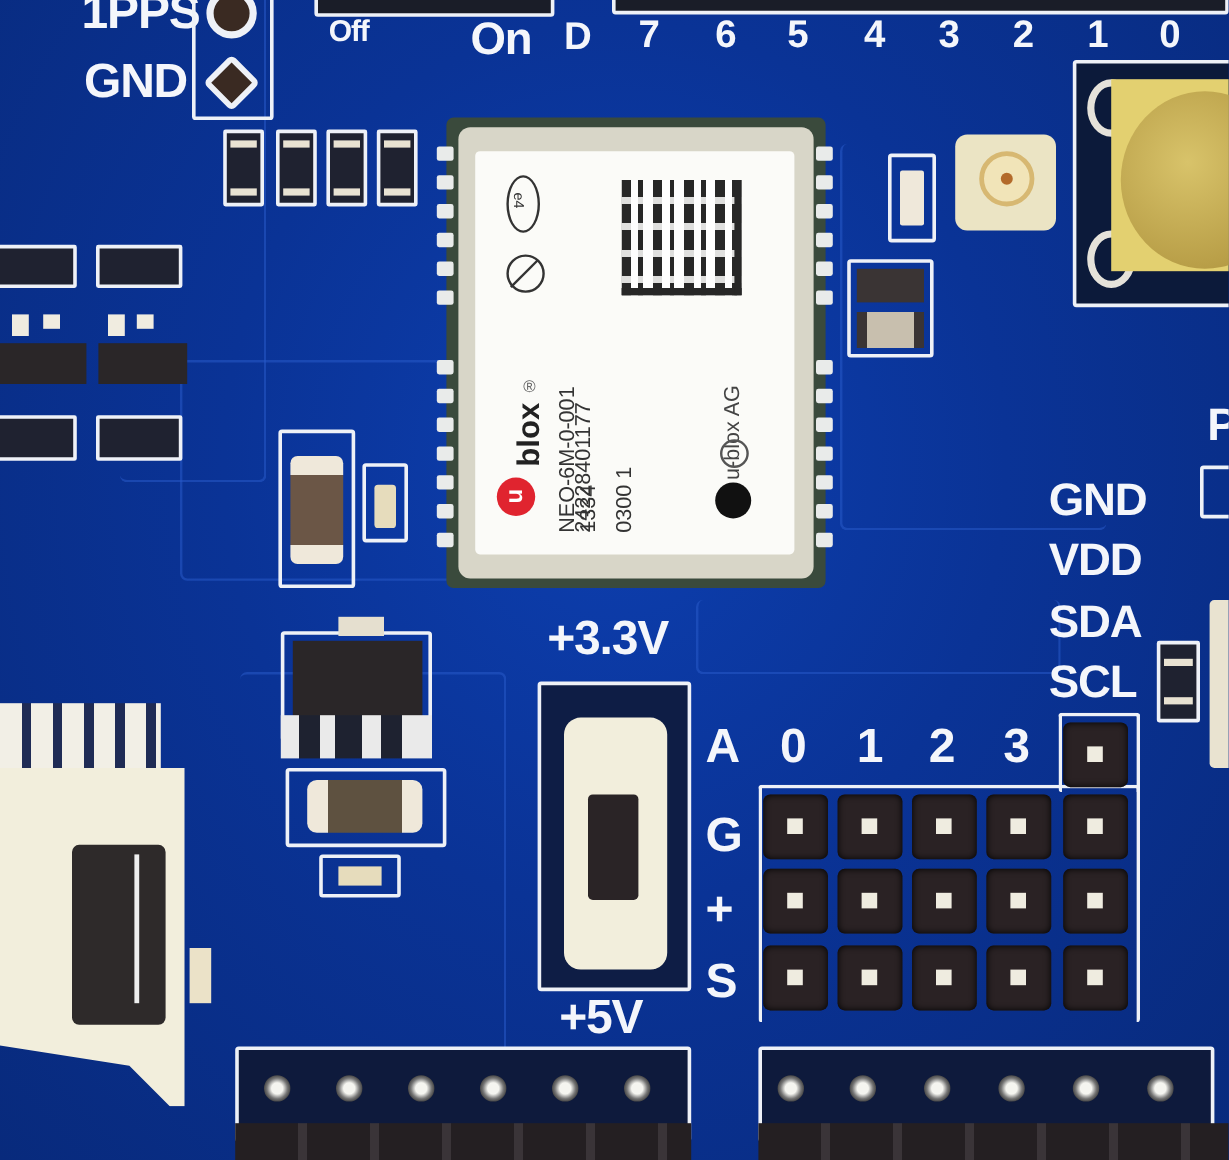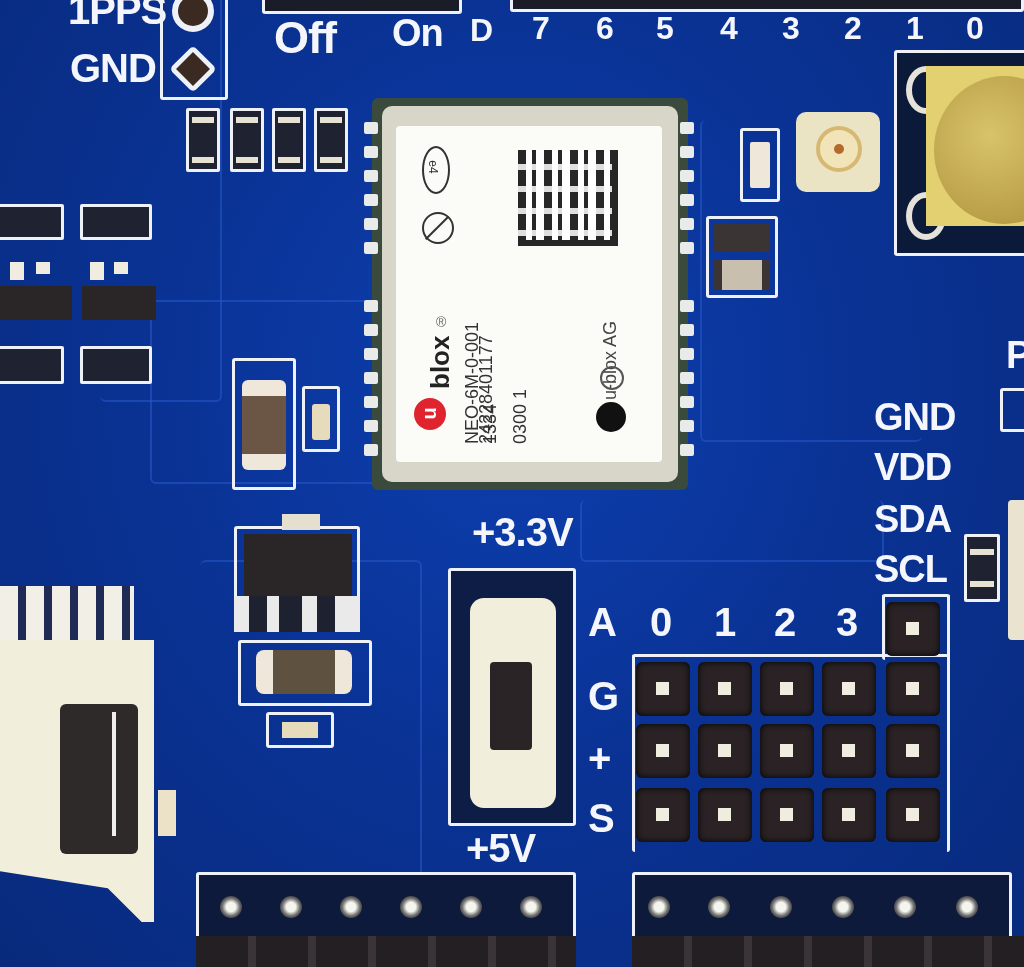--- a/index.html
+++ b/index.html
@@ -29,21 +29,21 @@
   <div class="trace" style="left:700px;top:120px;width:220px;height:320px;border-top:none;border-right:none;"></div>
   <div class="trace" style="left:580px;top:500px;width:300px;height:60px;border-top:none;"></div>
 
   <div class="abs silk" style="left:68px;top:-12px;font-size:40px;">1PPS</div>
   <div class="abs silk" style="left:70px;top:46px;font-size:40px;">GND</div>
   <div class="outline" style="left:160px;top:-20px;width:68px;height:120px;"></div>
   <div class="abs" style="left:172px;top:-10px;width:42px;height:42px;border-radius:50%;border:6px solid #eef1f7;background:#3a2a22;box-sizing:border-box;"></div>
   <div class="abs" style="left:172px;top:48px;width:42px;height:42px;transform:rotate(45deg) scale(0.8);border:6px solid #eef1f7;background:#3a2a22;box-sizing:border-box;border-radius:6px;"></div>
 
   <div class="outline" style="left:262px;top:-20px;width:200px;height:34px;background:#1a1d28;"></div>
-  <div class="abs silk" style="left:274px;top:12px;font-size:45px;">Off</div>
+  <div class="abs silk" style="left:274px;top:12px;font-size:25px;">Off</div>
   <div class="abs silk" style="left:392px;top:12px;font-size:38px;">On</div>
   <div class="abs silk" style="left:470px;top:12px;font-size:32px;">D</div>
 
   <div class="outline" style="left:510px;top:-20px;width:514px;height:32px;background:#1a1d28;"></div>
   <div class="abs silk" style="left:532px;top:10px;font-size:32px;">7</div>
   <div class="abs silk" style="left:596px;top:10px;font-size:32px;">6</div>
   <div class="abs silk" style="left:656px;top:10px;font-size:32px;">5</div>
   <div class="abs silk" style="left:720px;top:10px;font-size:32px;">4</div>
   <div class="abs silk" style="left:782px;top:10px;font-size:32px;">3</div>
   <div class="abs silk" style="left:844px;top:10px;font-size:32px;">2</div>
@@ -183,21 +183,21 @@
   <div class="abs" style="left:256px;top:650px;width:96px;height:44px;background:linear-gradient(90deg,#efe8da 0 18%,#5e5140 18% 82%,#efe8da 82%);border-radius:8px;"></div>
   <div class="outline" style="left:266px;top:712px;width:68px;height:36px;"></div>
   <div class="abs" style="left:282px;top:722px;width:36px;height:16px;background:#e6dcbc;"></div>
 
   <div class="abs" style="left:0;top:586px;width:134px;height:56px;background:repeating-linear-gradient(90deg,#f2efe6 0 18px,#1f2b55 18px 26px);"></div>
   <div class="abs" style="left:0;top:640px;width:154px;height:282px;background:#f2eedc;clip-path:polygon(0 0,100% 0,100% 100%,92% 100%,70% 88%,0 82%);"></div>
   <div class="abs" style="left:60px;top:704px;width:78px;height:150px;background:#2e2a2a;border-radius:6px;"></div>
   <div class="abs" style="left:112px;top:712px;width:4px;height:124px;background:#eee;"></div>
   <div class="abs" style="left:158px;top:790px;width:18px;height:46px;background:#ebe2c8;"></div>
 
-  <div class="abs silk" style="left:456px;top:510px;font-size:40px;margin-left:16px;">+3.3V</div>
+  <div class="abs silk" style="left:456px;top:510px;font-size:40px;">+3.3V</div>
   <div class="outline" style="left:448px;top:568px;width:128px;height:258px;background:#0e1d45;"></div>
   <div class="abs" style="left:470px;top:598px;width:86px;height:210px;background:#f2eedc;border-radius:14px;"></div>
   <div class="abs" style="left:490px;top:662px;width:42px;height:88px;background:#2a2426;border-radius:4px;"></div>
   <div class="abs silk" style="left:466px;top:826px;font-size:40px;">+5V</div>
 
   <div class="abs silk" style="left:588px;top:600px;font-size:40px;">A</div>
   <div class="abs silk" style="left:650px;top:600px;font-size:40px;">0</div>
   <div class="abs silk" style="left:714px;top:600px;font-size:40px;">1</div>
   <div class="abs silk" style="left:774px;top:600px;font-size:40px;">2</div>
   <div class="abs silk" style="left:836px;top:600px;font-size:40px;">3</div>

